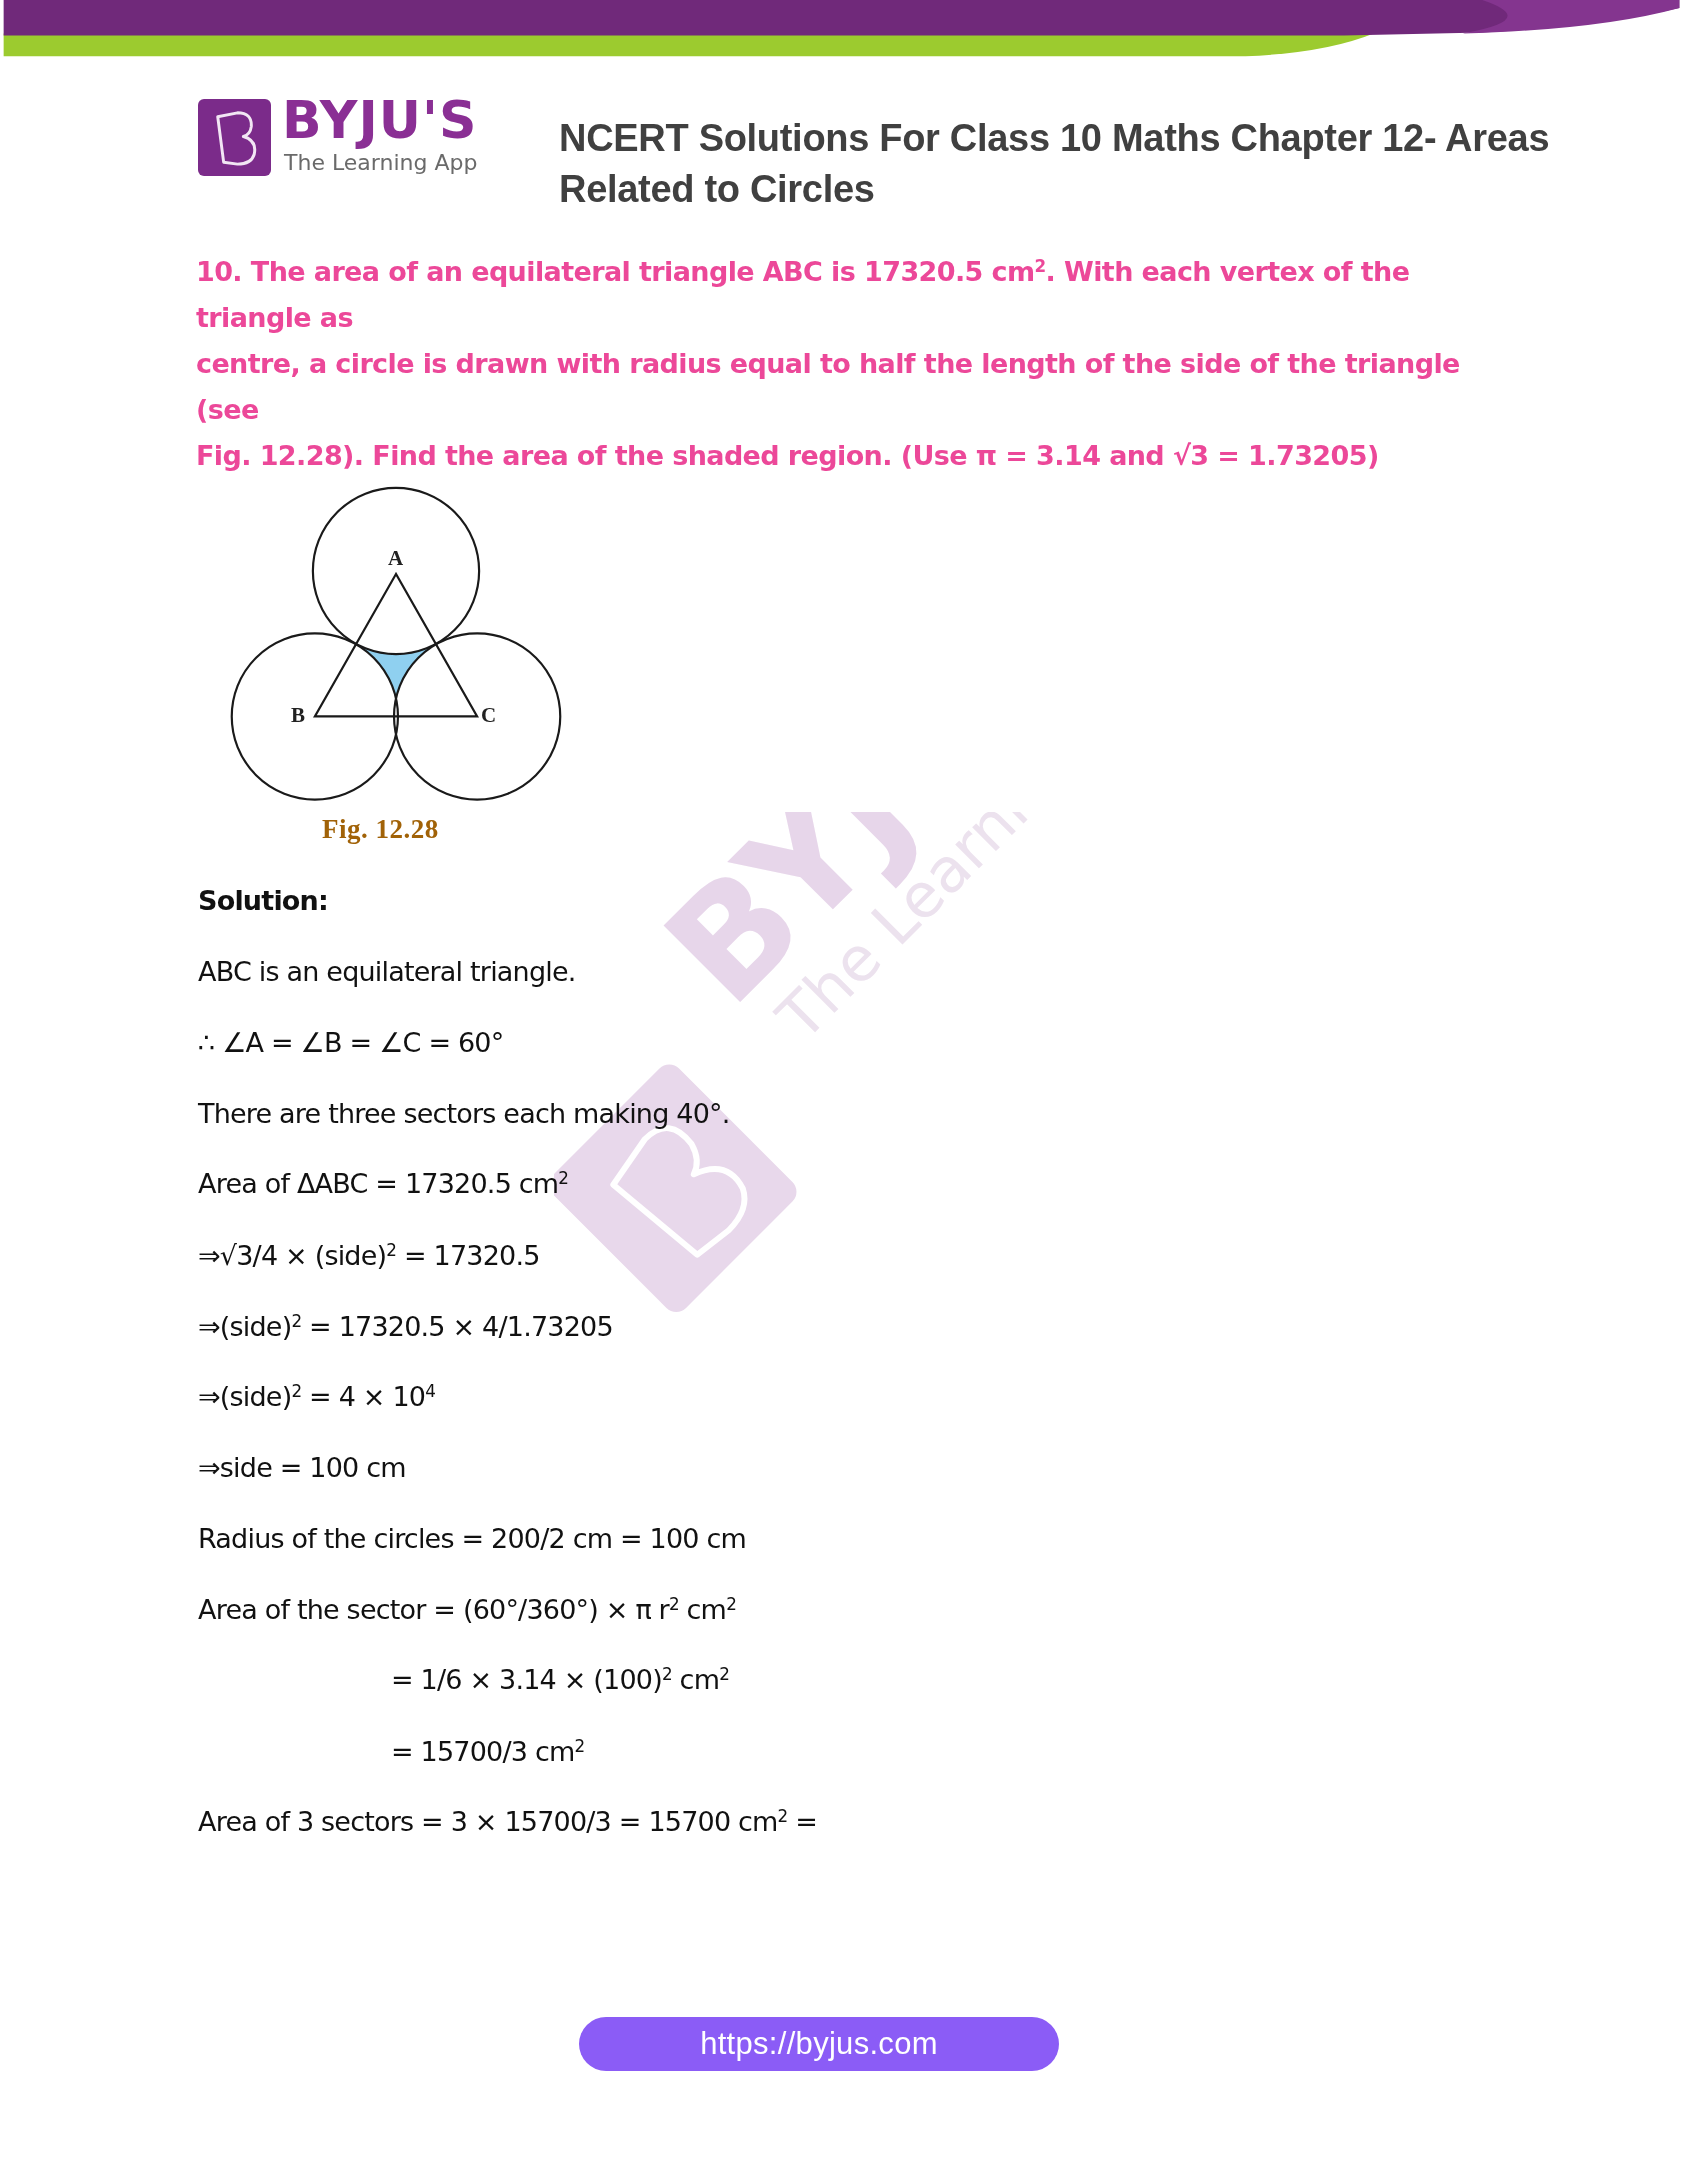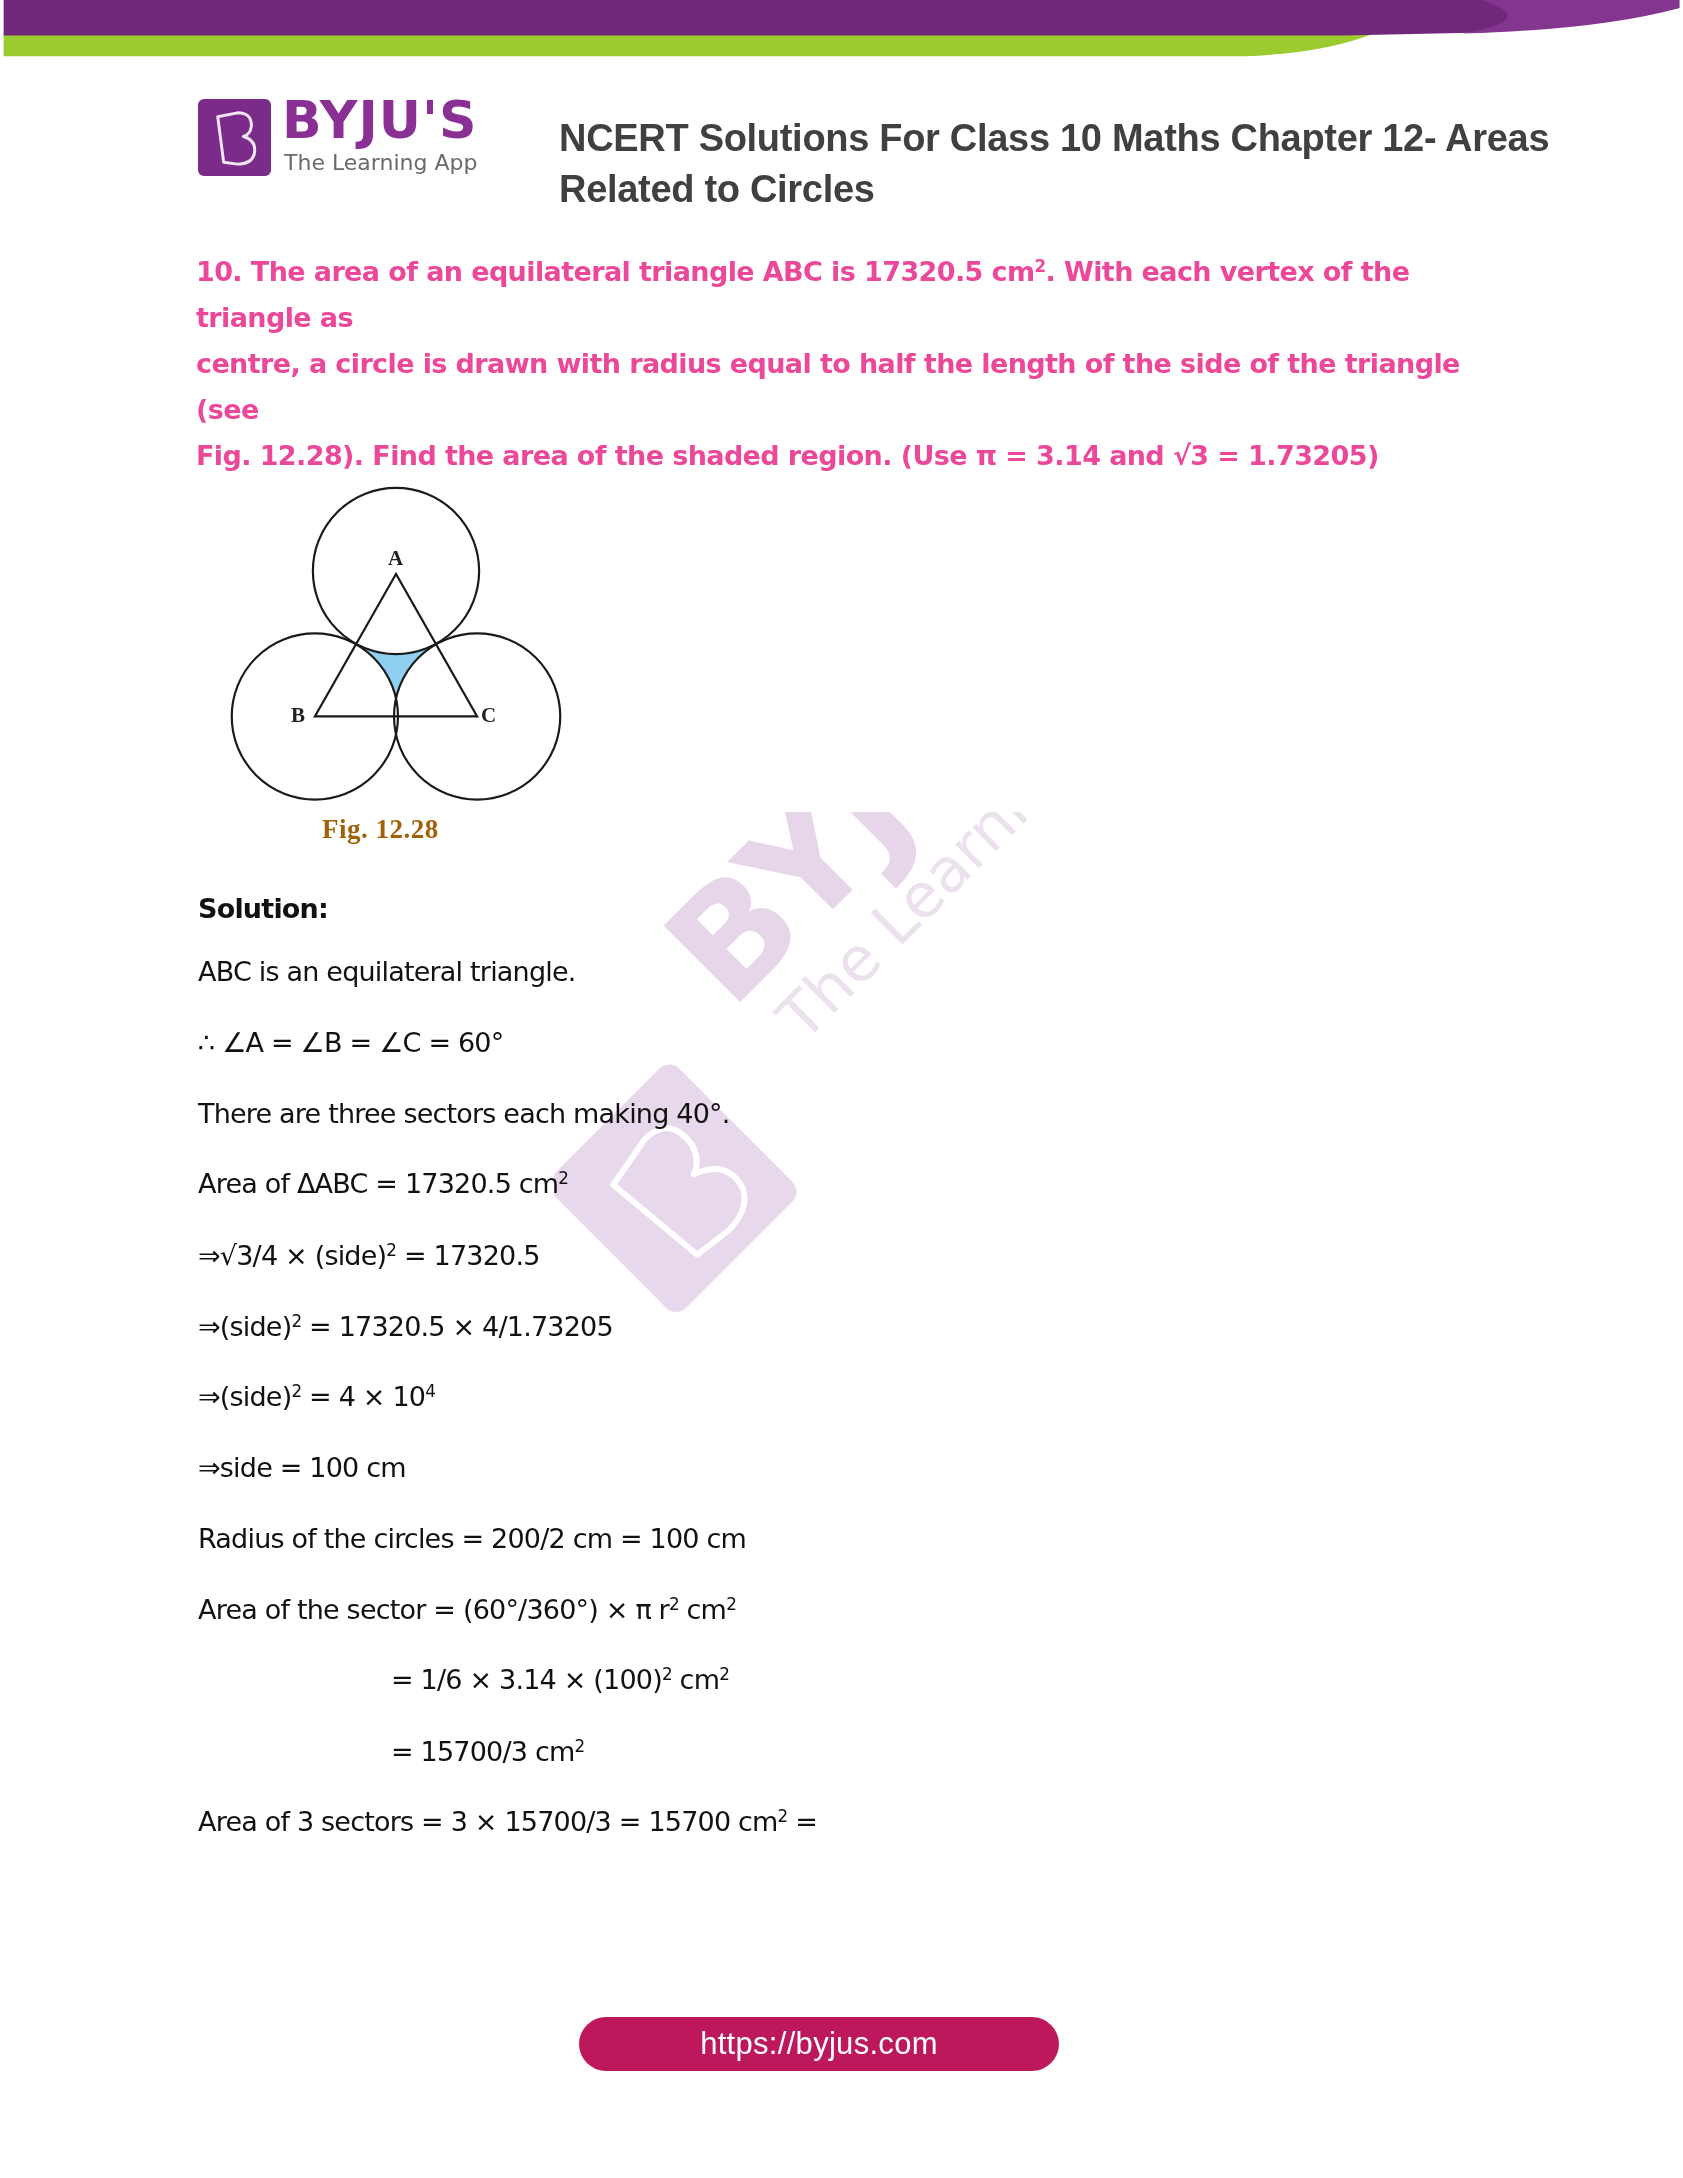--- a/index.html
+++ b/index.html
@@ -11,24 +11,24 @@
     .band { position: absolute; left: 0; top: 0; width: 1683px; height: 69px; }
     .logo { position: absolute; left: 198px; top: 99px; width: 287px; height: 79px; }
     .logo-icon { position: absolute; left: 0; top: 0; width: 73px; height: 77px; background: #7b2b8a; border-radius: 6px; }
     .logo-word { position: absolute; left: 84px; top: -8px; font-family: "DejaVu Sans", sans-serif; font-weight: bold; font-size: 52px; color: #8a2f94; letter-spacing: 1px; line-height: 59px; }
     .logo-tag { position: absolute; left: 86px; top: 51px; font-family: "DejaVu Sans", sans-serif; font-size: 22px; color: #6a6a6a; line-height: 26px; }
     .title { position: absolute; left: 559px; top: 113px; width: 1069px; font-family: "Liberation Sans", sans-serif; font-weight: bold; font-size: 38px; line-height: 51px; color: #404040; letter-spacing: -0.3px; }
     .question { position: absolute; left: 196px; top: 249px; width: 1307px; font-family: "DejaVu Sans", sans-serif; font-weight: bold; font-size: 27px; line-height: 46px; color: #ec4899; letter-spacing: -0.6px; }
     .figure { position: absolute; left: 208px; top: 465px; width: 376px; height: 396px; }
     .watermark { position: absolute; left: 554px; top: 812px; width: 574px; height: 515px; pointer-events: none; }
     .sol-line { position: absolute; left: 198px; font-family: "DejaVu Sans", sans-serif; font-size: 27px; line-height: 34px; color: #111; white-space: nowrap; letter-spacing: -0.8px; }
-    .sol-line.bold { font-weight: bold; margin-top: 8px; }
+    .sol-line.bold { font-weight: bold; }
     .sol-line.indent { left: 391px; }
     sup { font-size: 0.62em; vertical-align: 0.55em; line-height: 0; }
-    .footer-pill { position: absolute; left: 579px; top: 2017px; width: 480px; height: 54px; background: #be185d; border-radius: 28px; display: flex; align-items: center; justify-content: center; }
+    .footer-pill { position: absolute; left: 579px; top: 2017px; width: 480px; height: 54px; background: #8b5cf6; border-radius: 28px; display: flex; align-items: center; justify-content: center; }
     .footer-pill span { color: #ffffff; font-family: "Liberation Sans", sans-serif; font-size: 31px; letter-spacing: 0.3px; }
   </style>
 </head>
 <body>
 
 <svg class="band" viewBox="0 0 1700 70" width="1683" height="69">
   <path d="M0 34 L1390 34 Q1340 54 1260 57 L0 57 Z" fill="#9ccb2f"></path>
   <path d="M0 0 L1700 0 L1700 8 Q1610 28 1500 33 L1360 36 L0 36 Z" fill="#70297a"></path>
   <path d="M1500 0 L1700 0 L1700 8 Q1620 30 1480 34 Q1560 20 1500 0 Z" fill="#84358f"></path>
 </svg>

